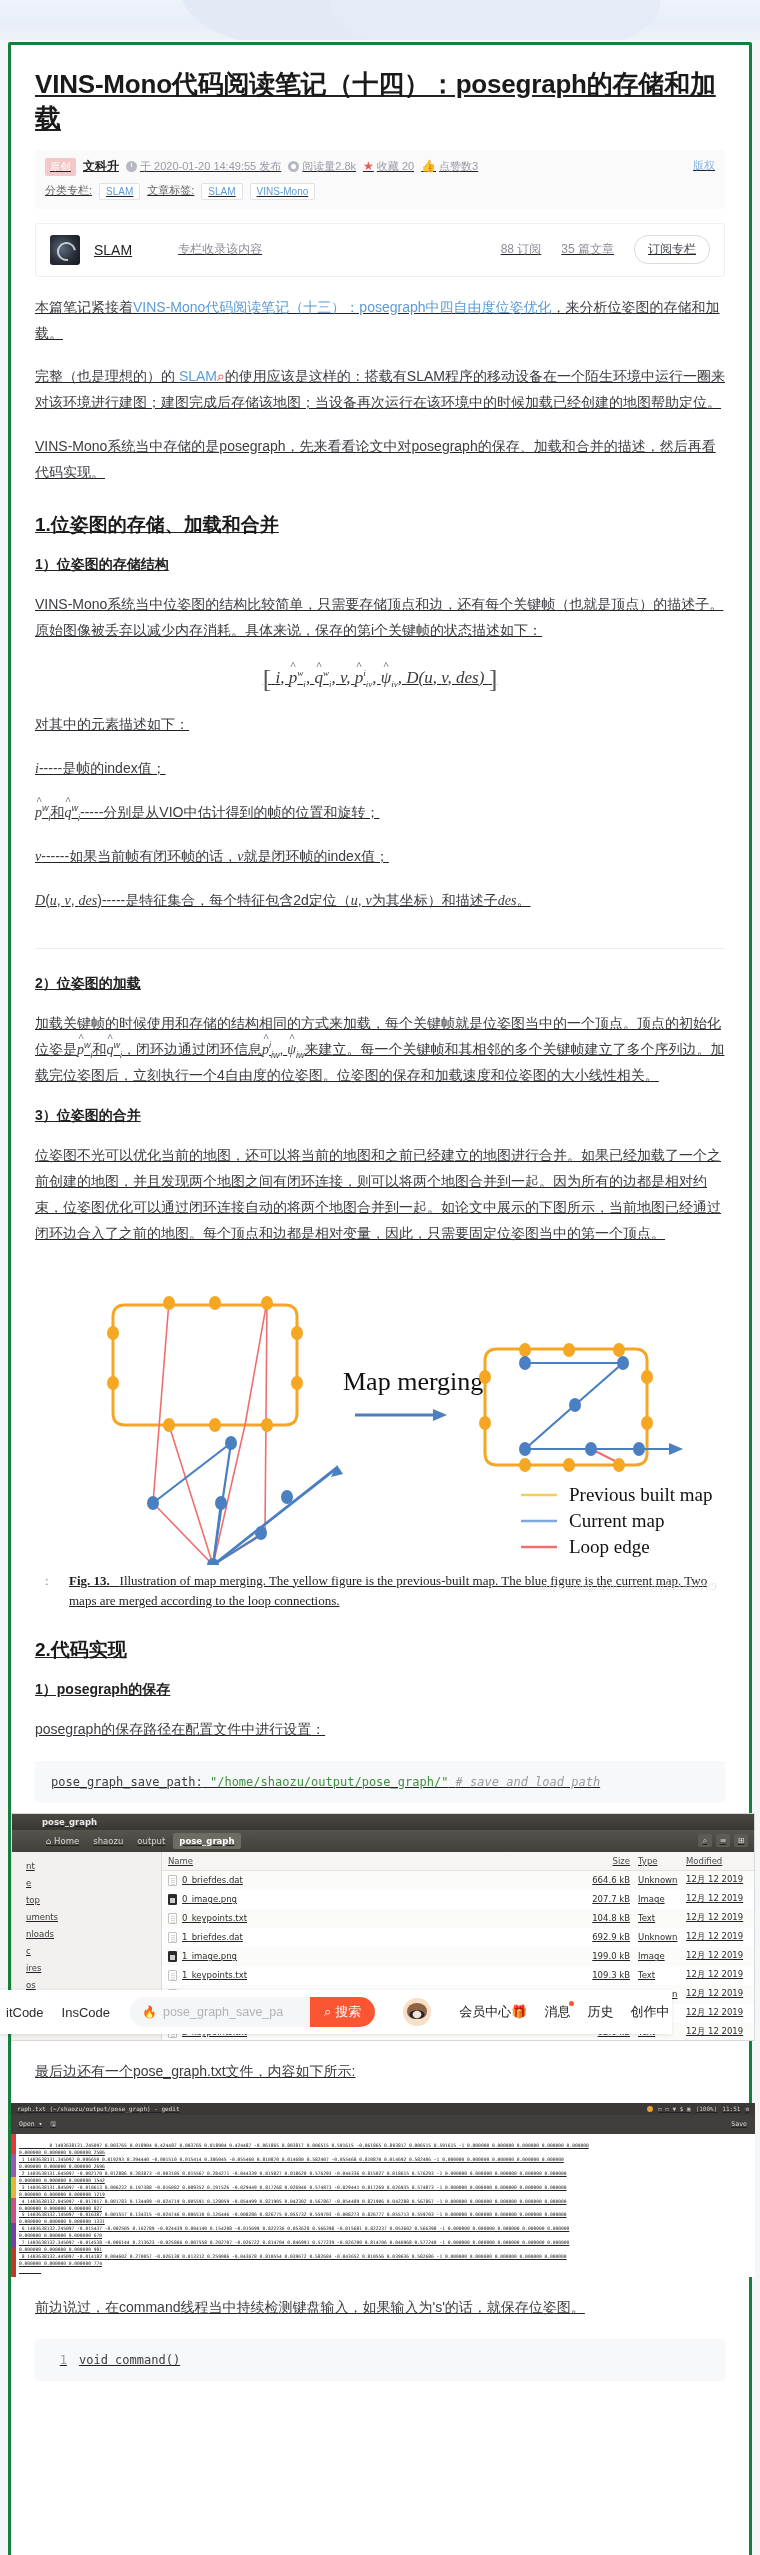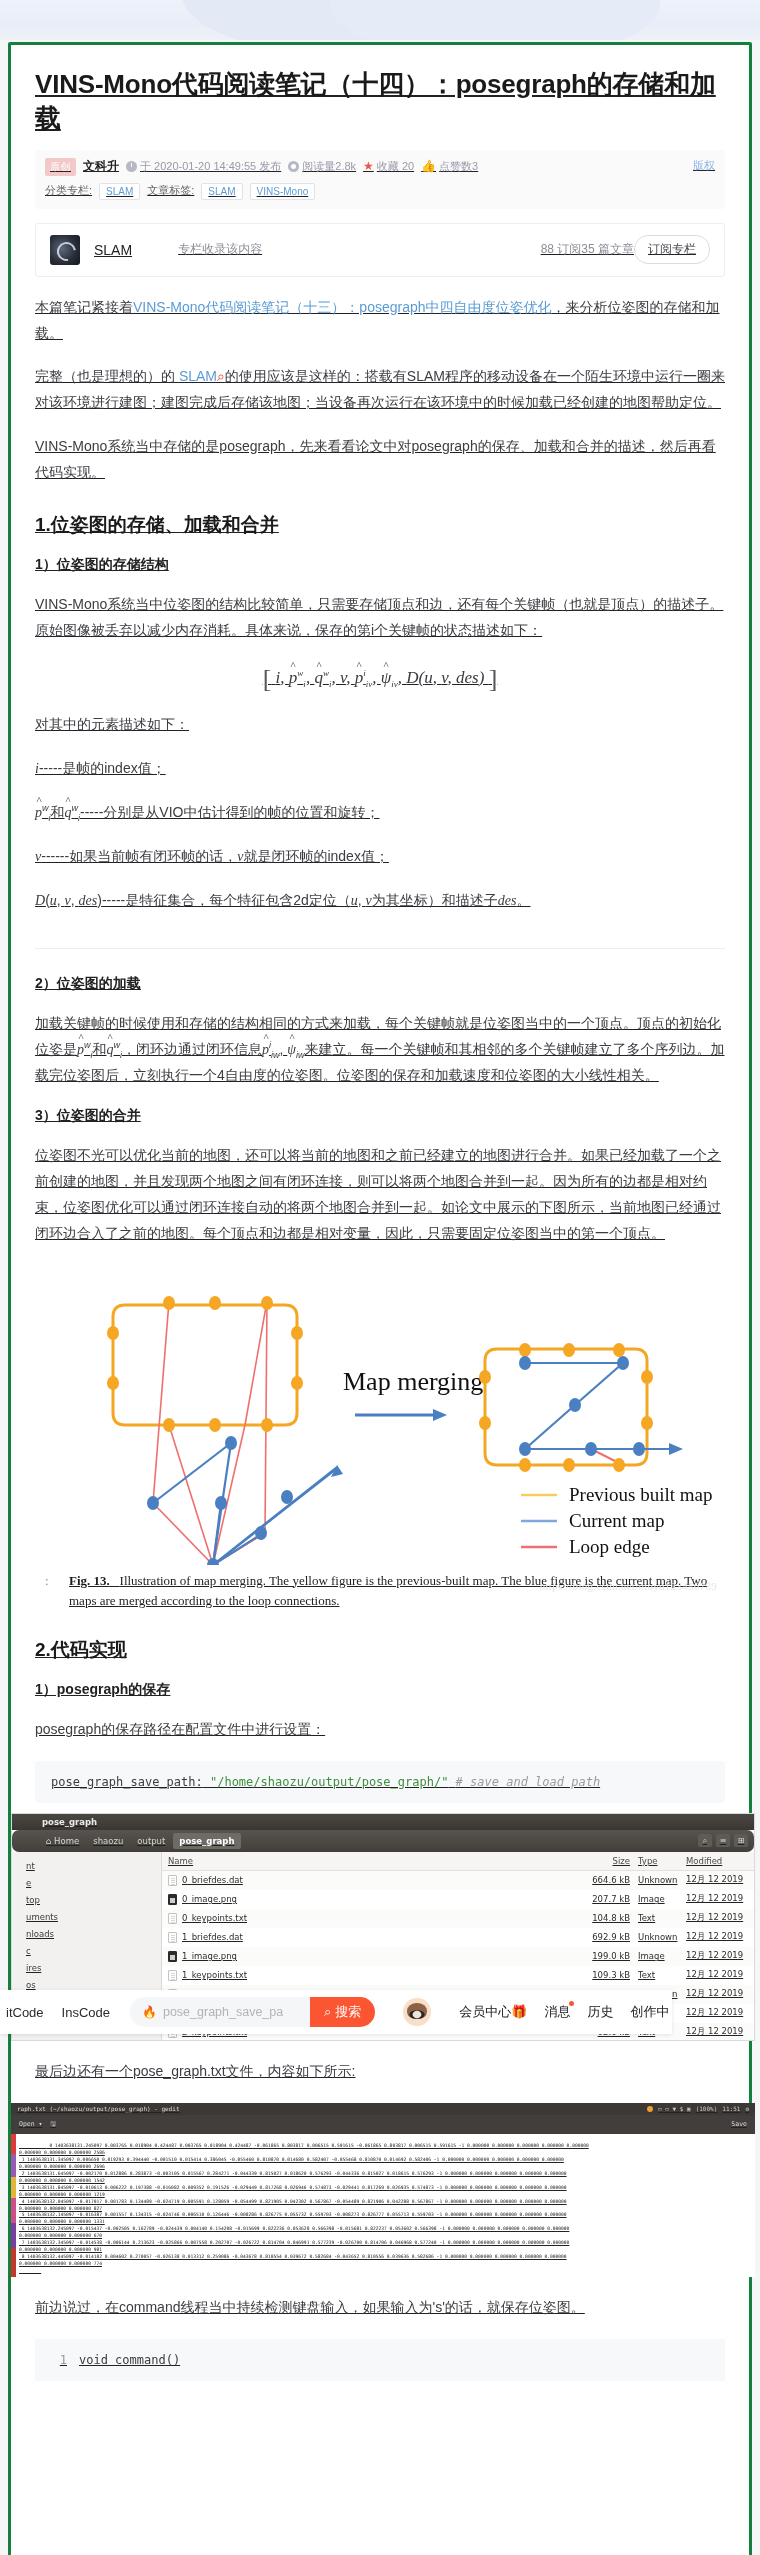--- a/index.html
+++ b/index.html
@@ -72,21 +72,21 @@
     background: radial-gradient(circle at 40% 45%, #5c6a7e 0%, #2a2f3a 55%, #12151c 100%);
     position:relative; overflow:hidden;
   }
   .colavatar::after{
     content:""; position:absolute; left:7px; top:7px; width:15px;height:15px;
     border:2px solid #c7cdd6; border-radius:50%; border-right-color:transparent;
     transform:rotate(35deg);
   }
   .colname { font-size:14px; color:#222; }
   .colsub { font-size:12px; color:#8a8d99; margin-left:32px;}
-  .colstats { margin-left:auto; display:flex; align-items:center; gap:0; font-size:12px; color:#8a8d99;}
+  .colstats { margin-left:auto; display:flex; align-items:center; gap:20px; font-size:12px; color:#8a8d99;}
   .subbtn {
     border:1px solid #d8dce2; border-radius:14px; padding:5px 13px;
     font-size:12px; color:#454851; background:#fff; white-space:nowrap;
   }
 
   
   .body { padding: 0 24px; }
   p.para {
     font-size:14px; line-height:1.85; color:#3c3c42; margin:18px 0;
   }
@@ -182,21 +182,21 @@
     margin-top:10px; width:744px; margin-left:-24px;
     border:1px solid #d9d9d9; background:#fff; overflow:hidden;
     font-family:"DejaVu Sans","Liberation Sans",sans-serif;
   }
   .fm-title {
     background:linear-gradient(180deg,#4b4844,#3a3733);
     color:#e9e9e9; font-size:8.5px; padding:3px 0 3px 30px; font-weight:bold;
   }
   .fm-toolbar {
     background:linear-gradient(180deg,#57534e,#423f3a);
-    display:flex; align-items:center; gap:2px; padding:3px 6px 3px 28px;border-radius:7px;
+    display:flex; align-items:center; gap:2px; padding:3px 6px 3px 28px;
   }
   .crumb { color:#d6d2cc; font-size:8.5px; padding:3px 6px; border-radius:2px; }
   .crumb.active { background:#6e6a64; color:#fff; font-weight:bold; }
   .crumb.home { color:#ddd9d3; }
   .fm-tools { margin-left:auto; display:flex; gap:4px; align-items:center;}
   .fm-tools .tb {
     width:14px;height:13px;border-radius:2px;background:#5e5a55;
     color:#ddd; font-size:8px; display:flex;align-items:center;justify-content:center;
   }
   .fm-main { display:flex; height:188px; }

